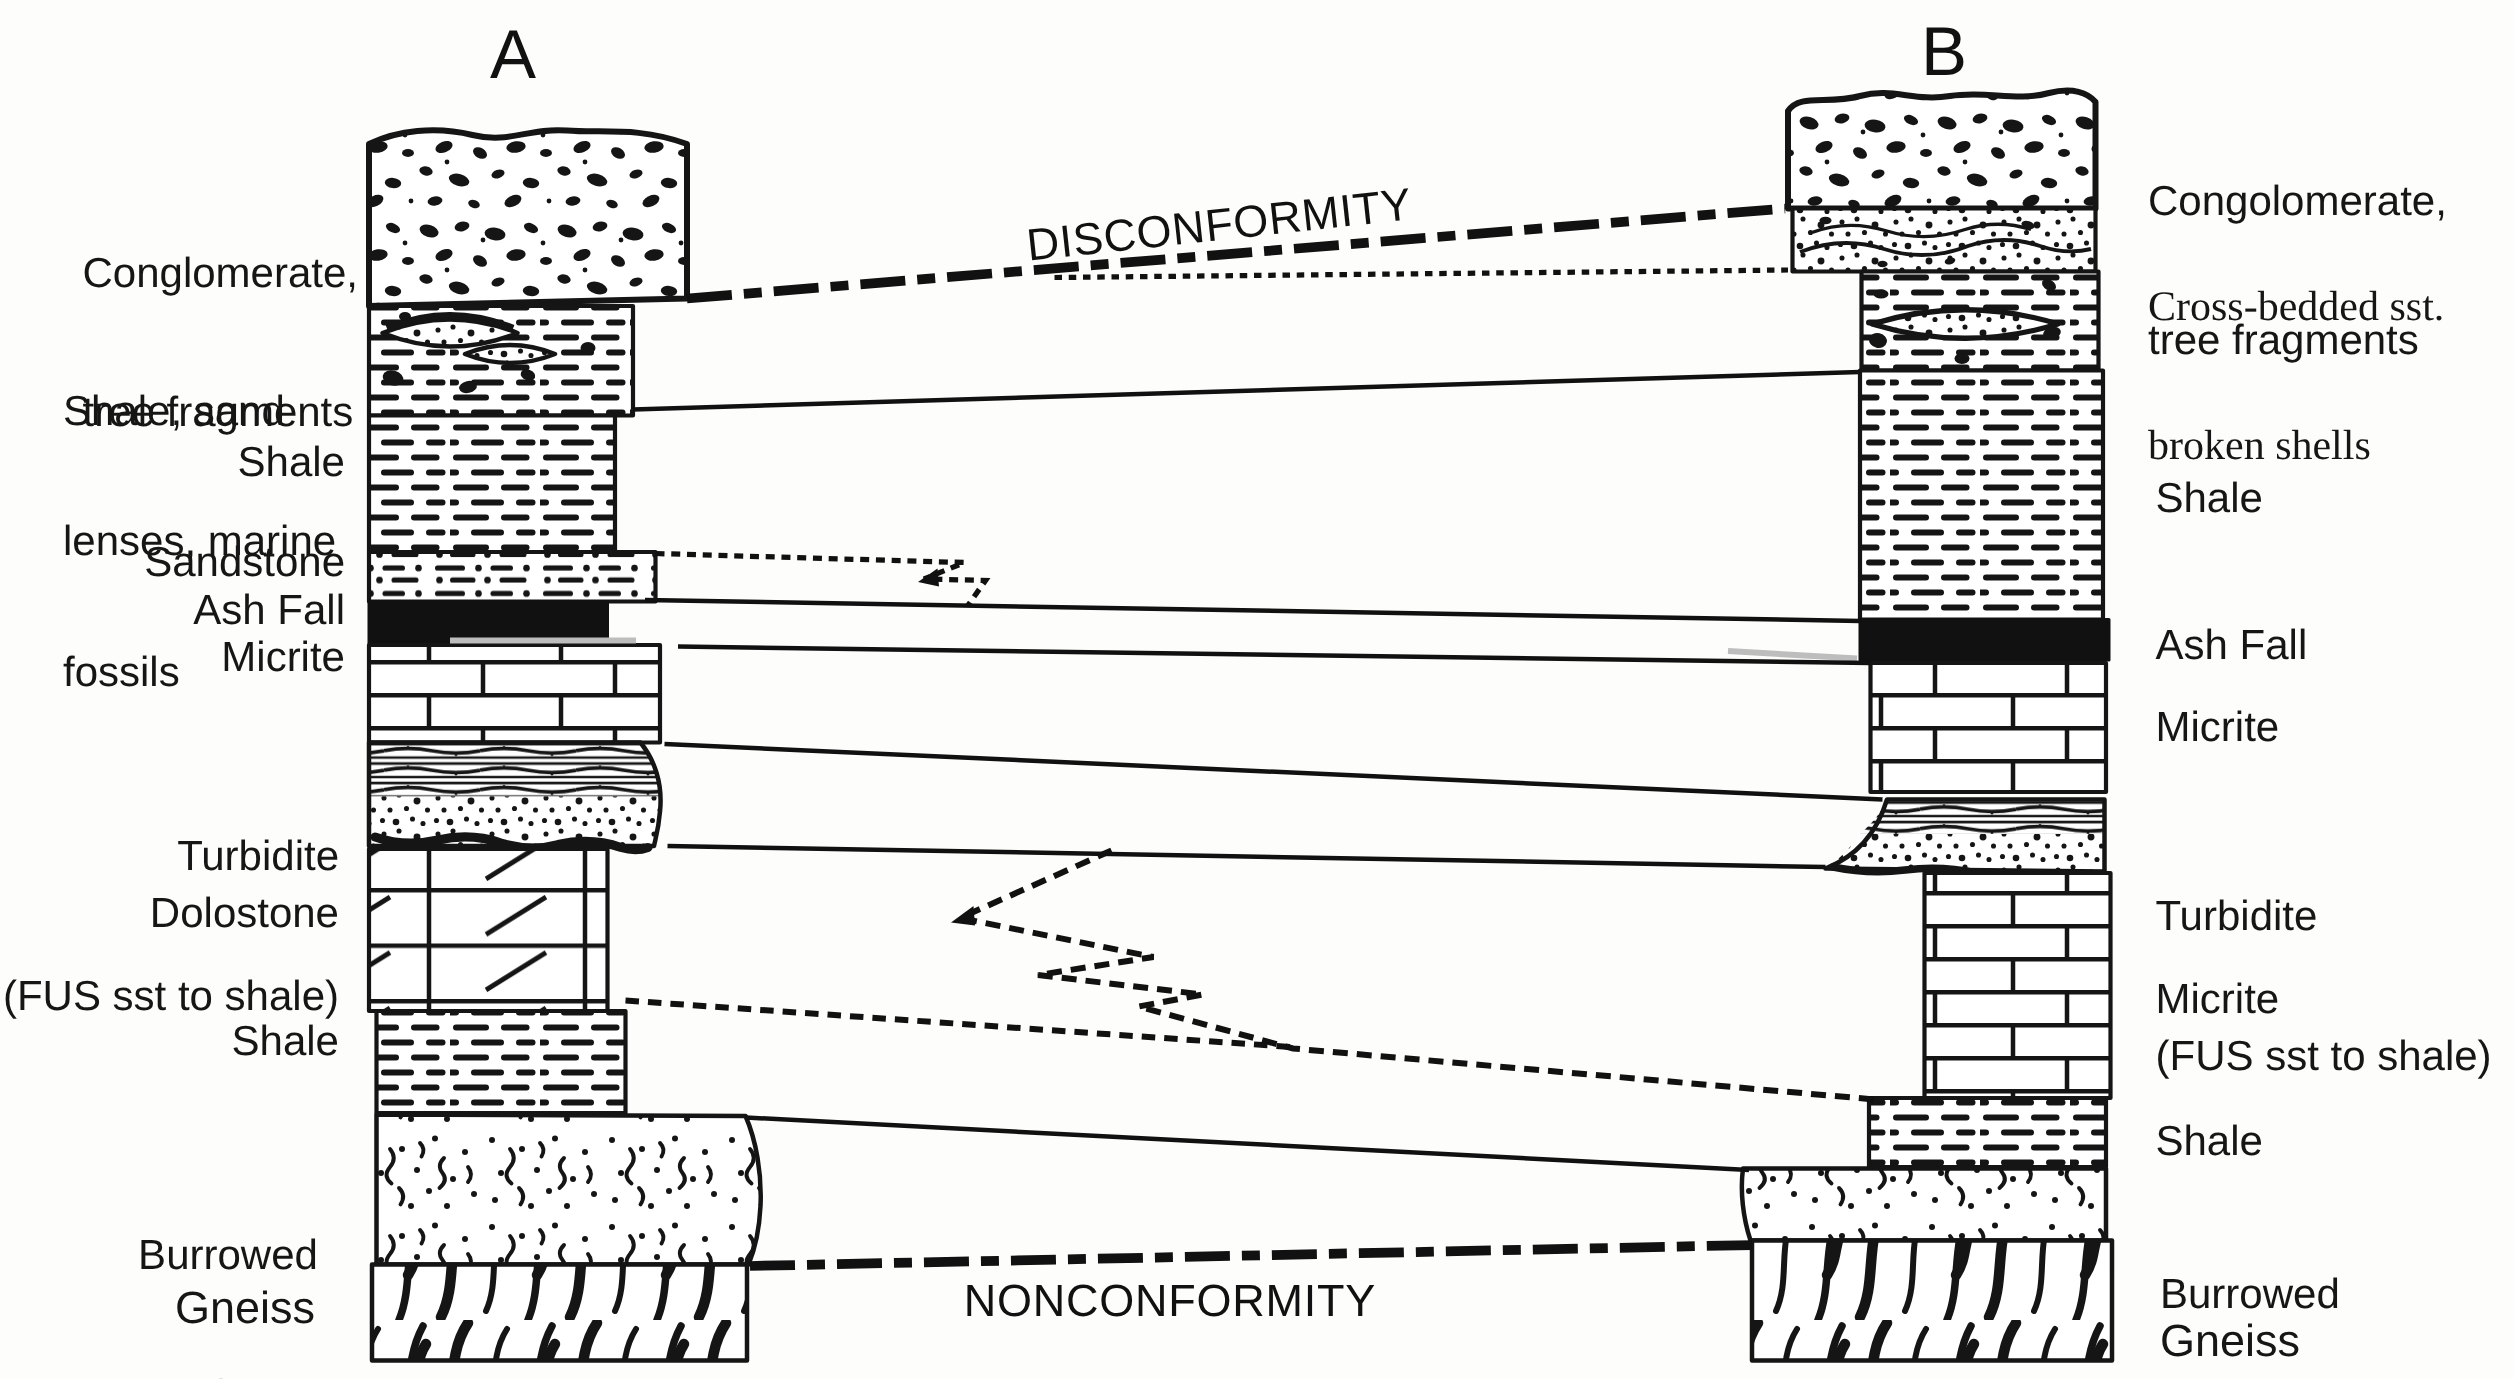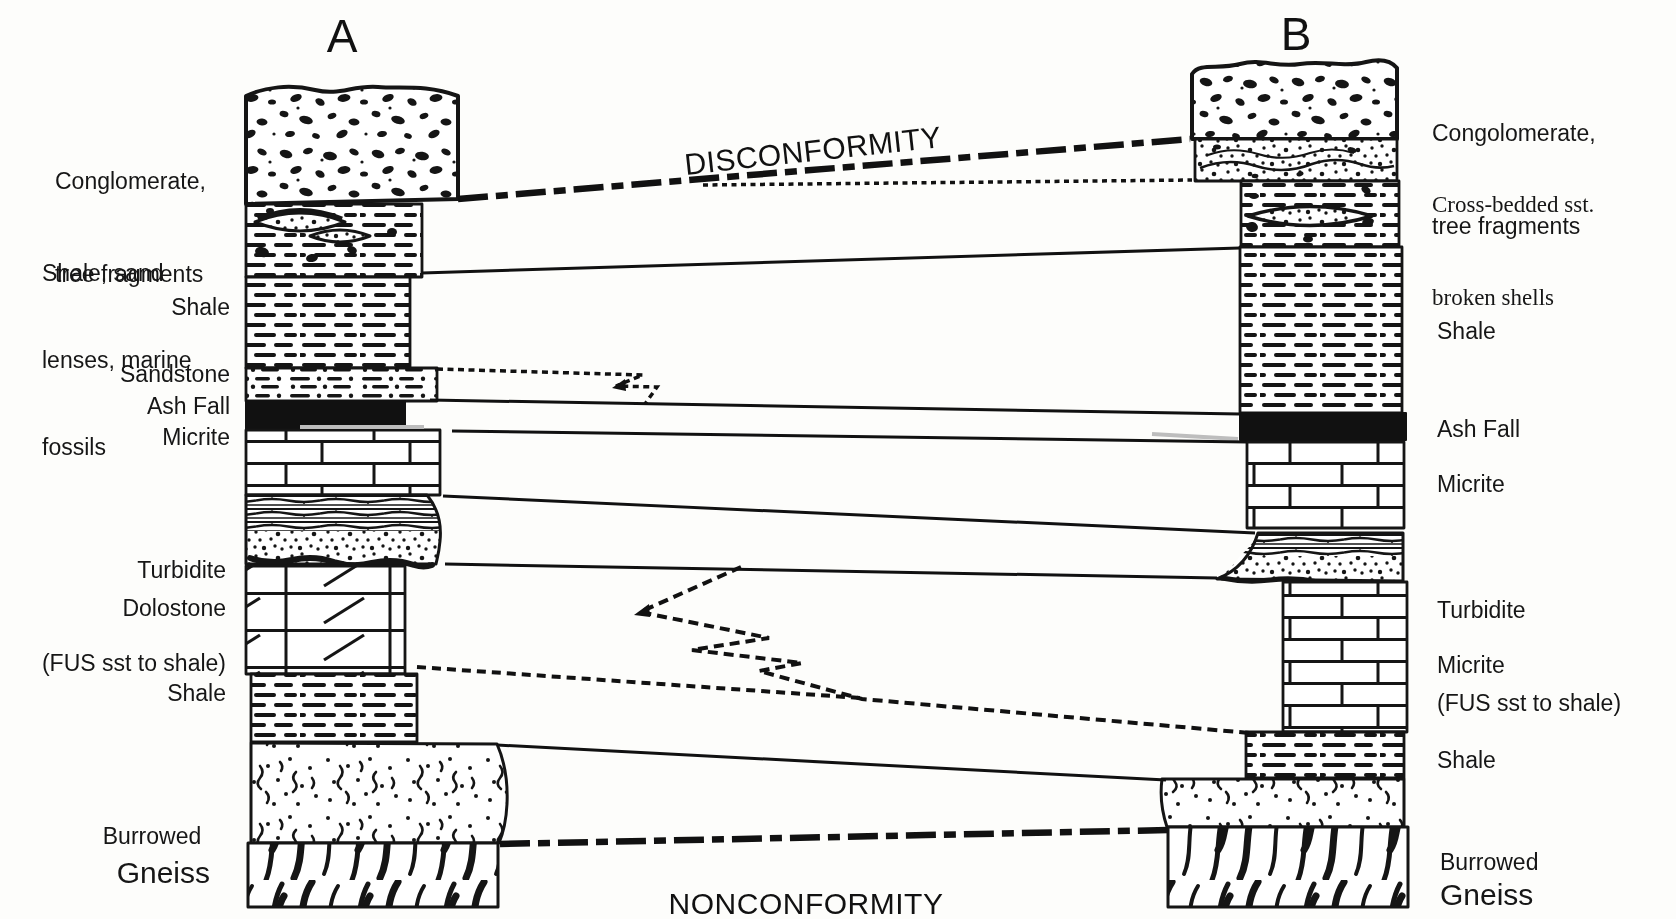--- a/index.html
+++ b/index.html
@@ -1,26 +1,26 @@
 <!DOCTYPE html>
 <html><head>
 <meta charset="utf-8">
 <style>
   html,body{margin:0;padding:0;background:#fff;}
   #stage{position:relative;width:1676px;height:919px;background:#fdfdfb;overflow:hidden;
          font-family:"Liberation Sans",sans-serif;color:#161616;}
   svg{position:absolute;left:0;top:0;}
-  .lbl{position:absolute;font-size:23px;line-height:31px;white-space:pre;color:#161616;}
+  .lbl{position:absolute;font-size:28px;line-height:31px;white-space:pre;color:#161616;}
   .lbl.r{text-align:right;}
   .lbl.c{text-align:center;}
   .lbl.lh29{line-height:29px;}
   .ttl{position:absolute;width:60px;text-align:center;font-size:46px;line-height:48px;color:#111;}
   .anno{position:absolute;font-size:30px;line-height:32px;letter-spacing:.5px;color:#111;white-space:pre;}
   #disc{left:668px;top:135px;width:290px;text-align:center;transform:rotate(-6.2deg);}
-  #nonc{left:658px;top:852px;width:296px;text-align:center;margin-top:36px;}
+  #nonc{left:632px;top:852px;width:296px;text-align:center;}
 </style>
 </head>
 <body>
 
 <div id="stage">
 
 <svg width="1676" height="919" viewBox="0 0 1676 919">
 <defs>
   <pattern id="pCongl" width="92" height="72" patternUnits="userSpaceOnUse">
     <rect width="92" height="72" fill="#ffffff"></rect>

